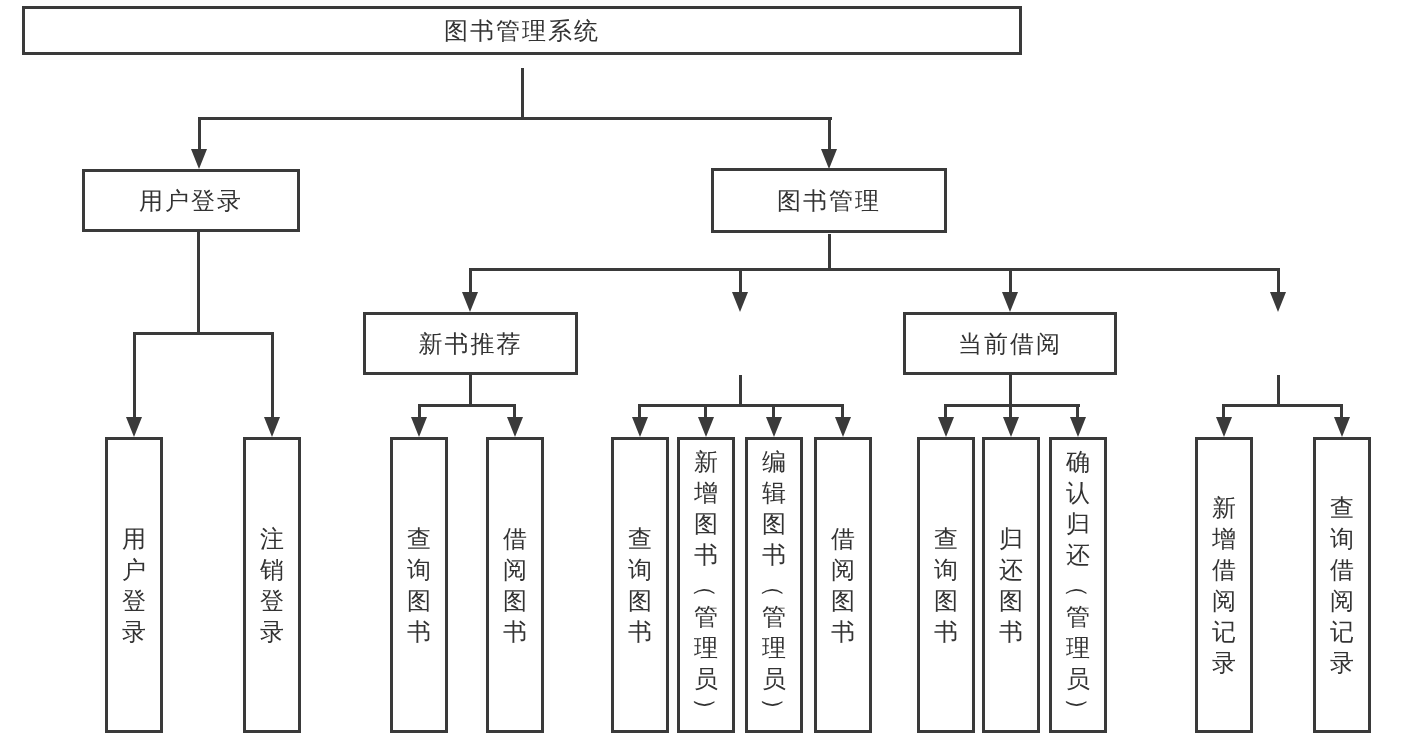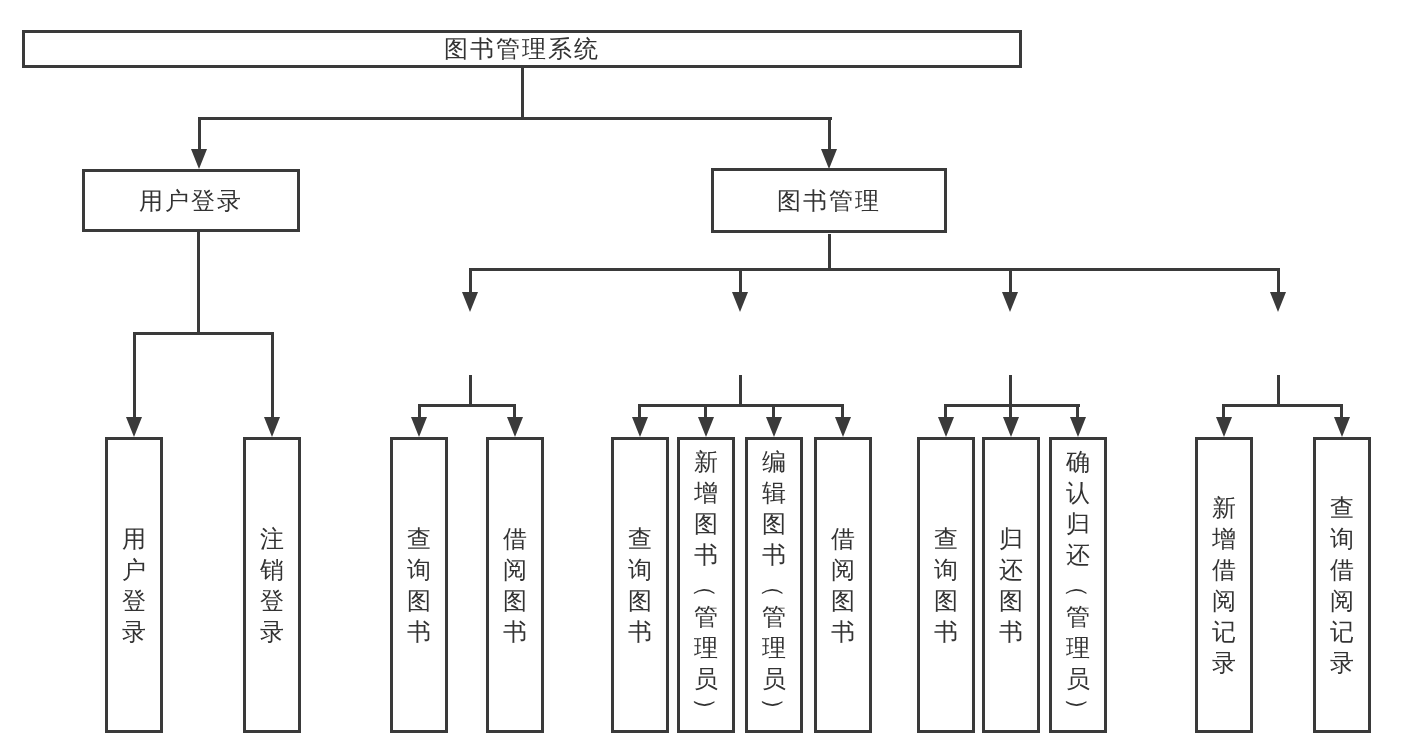--- a/index.html
+++ b/index.html
@@ -33,21 +33,21 @@
     position:absolute; right:13px; bottom:7px;
     font-size:21px; color:rgba(140,140,140,0.65); letter-spacing:1px;
     z-index:10; white-space:nowrap;
   }
 </style>
 </head>
 <body>
 
 <div id="canvas">
 
-  <div class="box" style="left:22px;top:30px;width:1000px;height:38px;align-items:flex-end;">
+  <div class="box" style="left:22px;top:6px;width:1000px;height:49px;">
     <span>图书管理系统</span>
   </div>
 
   <div class="vline" style="left:521px;top:68px;height:51px;"></div>
   <div class="hline" style="left:198px;top:117px;width:634px;"></div>
   <div class="vline" style="left:198px;top:117px;height:34px;"></div>
   <div class="vline" style="left:828px;top:117px;height:34px;"></div>
   <div class="arrow" style="left:191px;top:149px;"></div>
   <div class="arrow" style="left:821px;top:149px;"></div>
 
@@ -69,20 +69,26 @@
   <div class="hline" style="left:469px;top:268px;width:811px;"></div>
   <div class="vline" style="left:469px;top:268px;height:26px;"></div>
   <div class="vline" style="left:739px;top:268px;height:26px;"></div>
   <div class="vline" style="left:1009px;top:268px;height:26px;"></div>
   <div class="vline" style="left:1277px;top:268px;height:26px;"></div>
   <div class="arrow" style="left:462px;top:292px;"></div>
   <div class="arrow" style="left:732px;top:292px;"></div>
   <div class="arrow" style="left:1002px;top:292px;"></div>
   <div class="arrow" style="left:1270px;top:292px;"></div>
 
+  <div class="box" style="left:363px;top:312px;width:215px;height:63px;">
+    <span>新书推荐</span>
+  </div>
+  <div class="box" style="left:903px;top:312px;width:214px;height:63px;">
+    <span>当前借阅</span>
+  </div>
 
   <div class="vline" style="left:469px;top:375px;height:31px;"></div>
   <div class="hline" style="left:418px;top:404px;width:98px;"></div>
   <div class="vline" style="left:418px;top:404px;height:14px;"></div>
   <div class="vline" style="left:513px;top:404px;height:14px;"></div>
   <div class="arrow" style="left:411px;top:417px;"></div>
   <div class="arrow" style="left:507px;top:417px;"></div>
 
   <div class="vline" style="left:739px;top:375px;height:31px;"></div>
   <div class="hline" style="left:638px;top:404px;width:206px;"></div>

